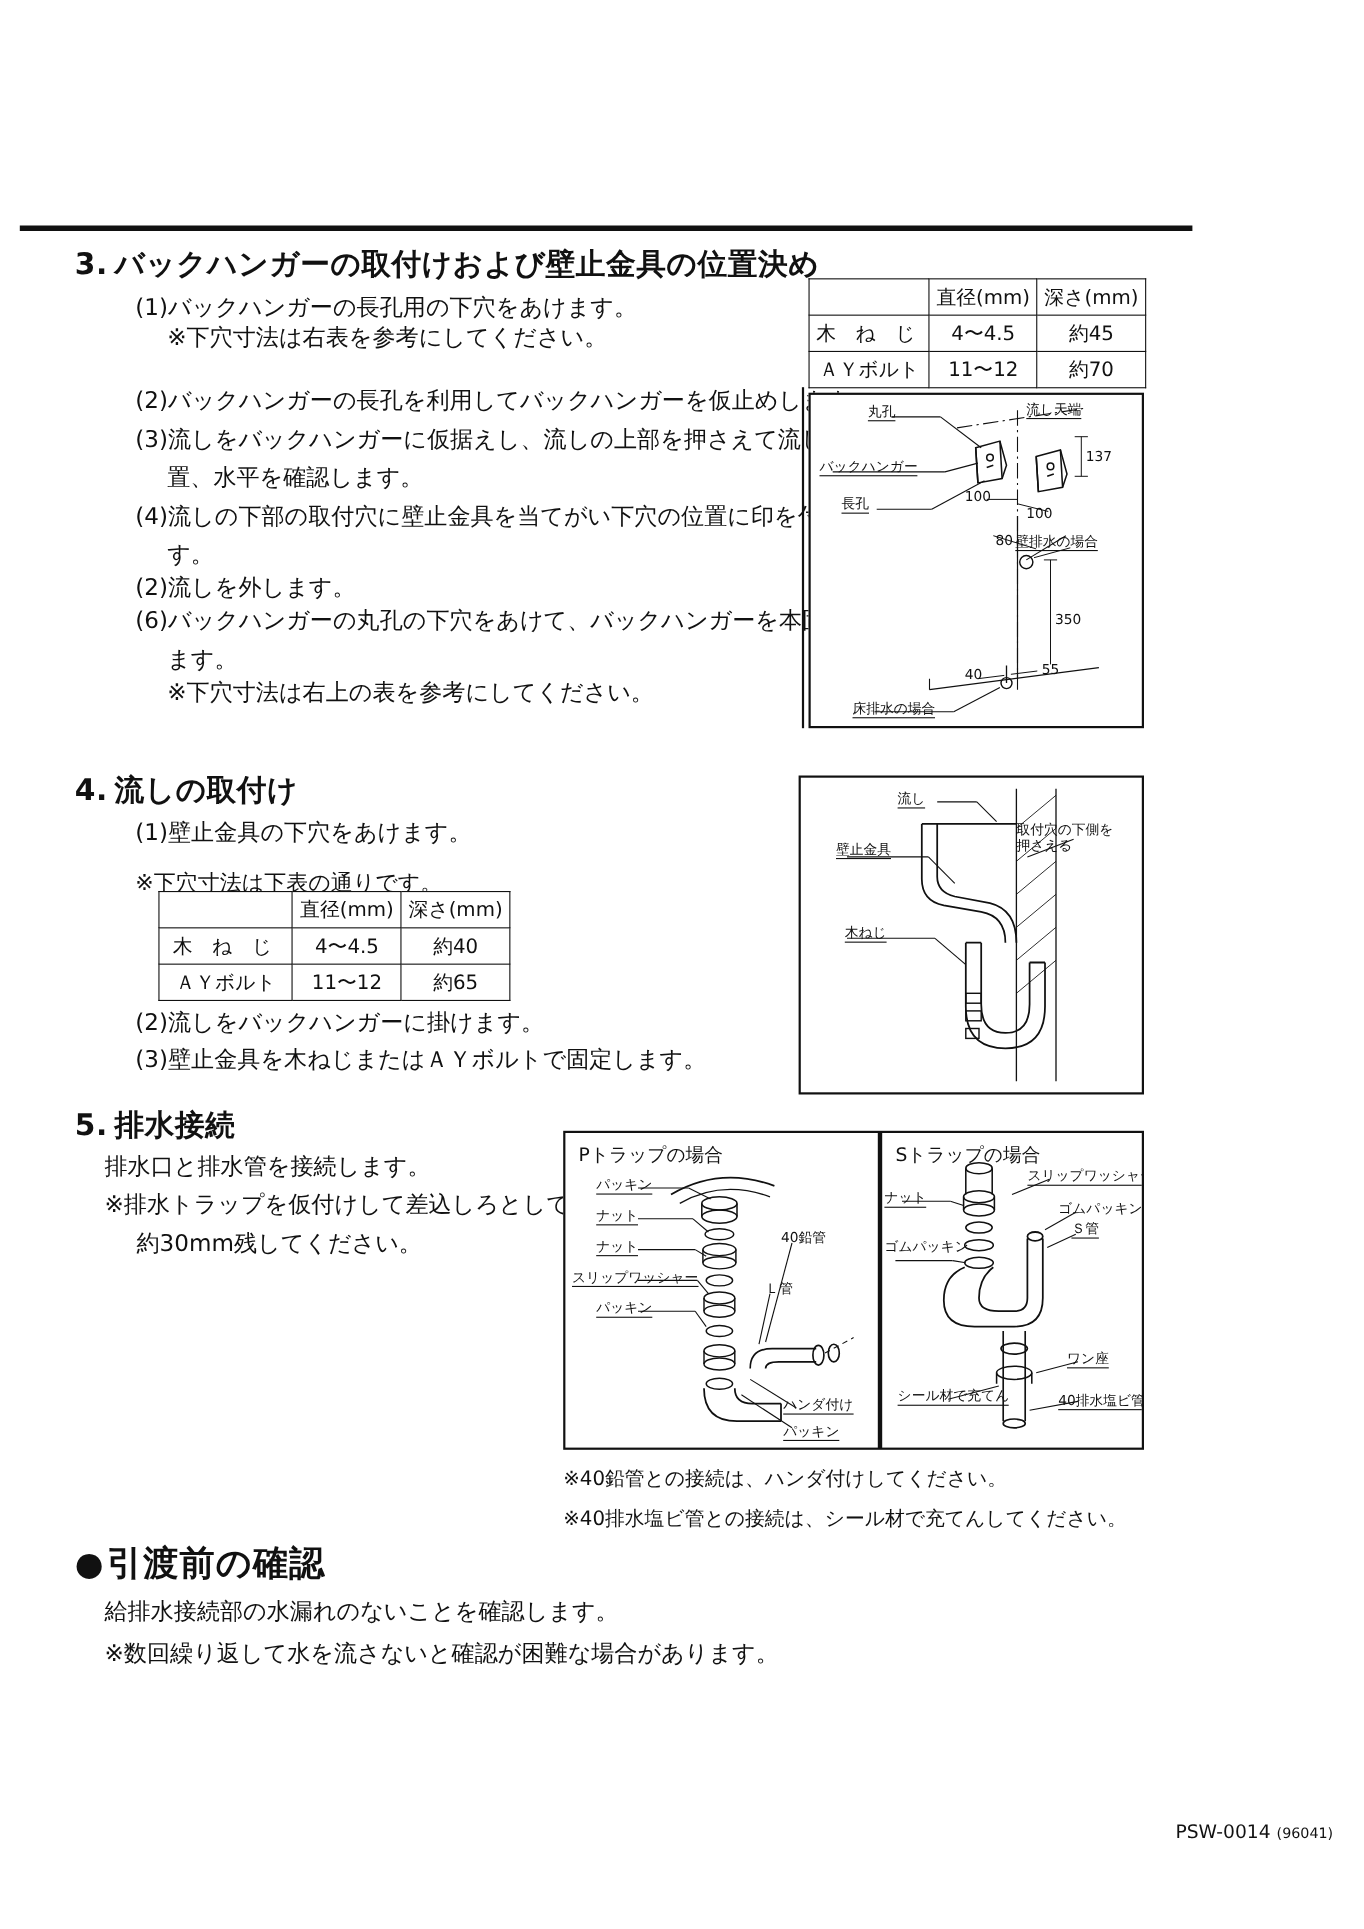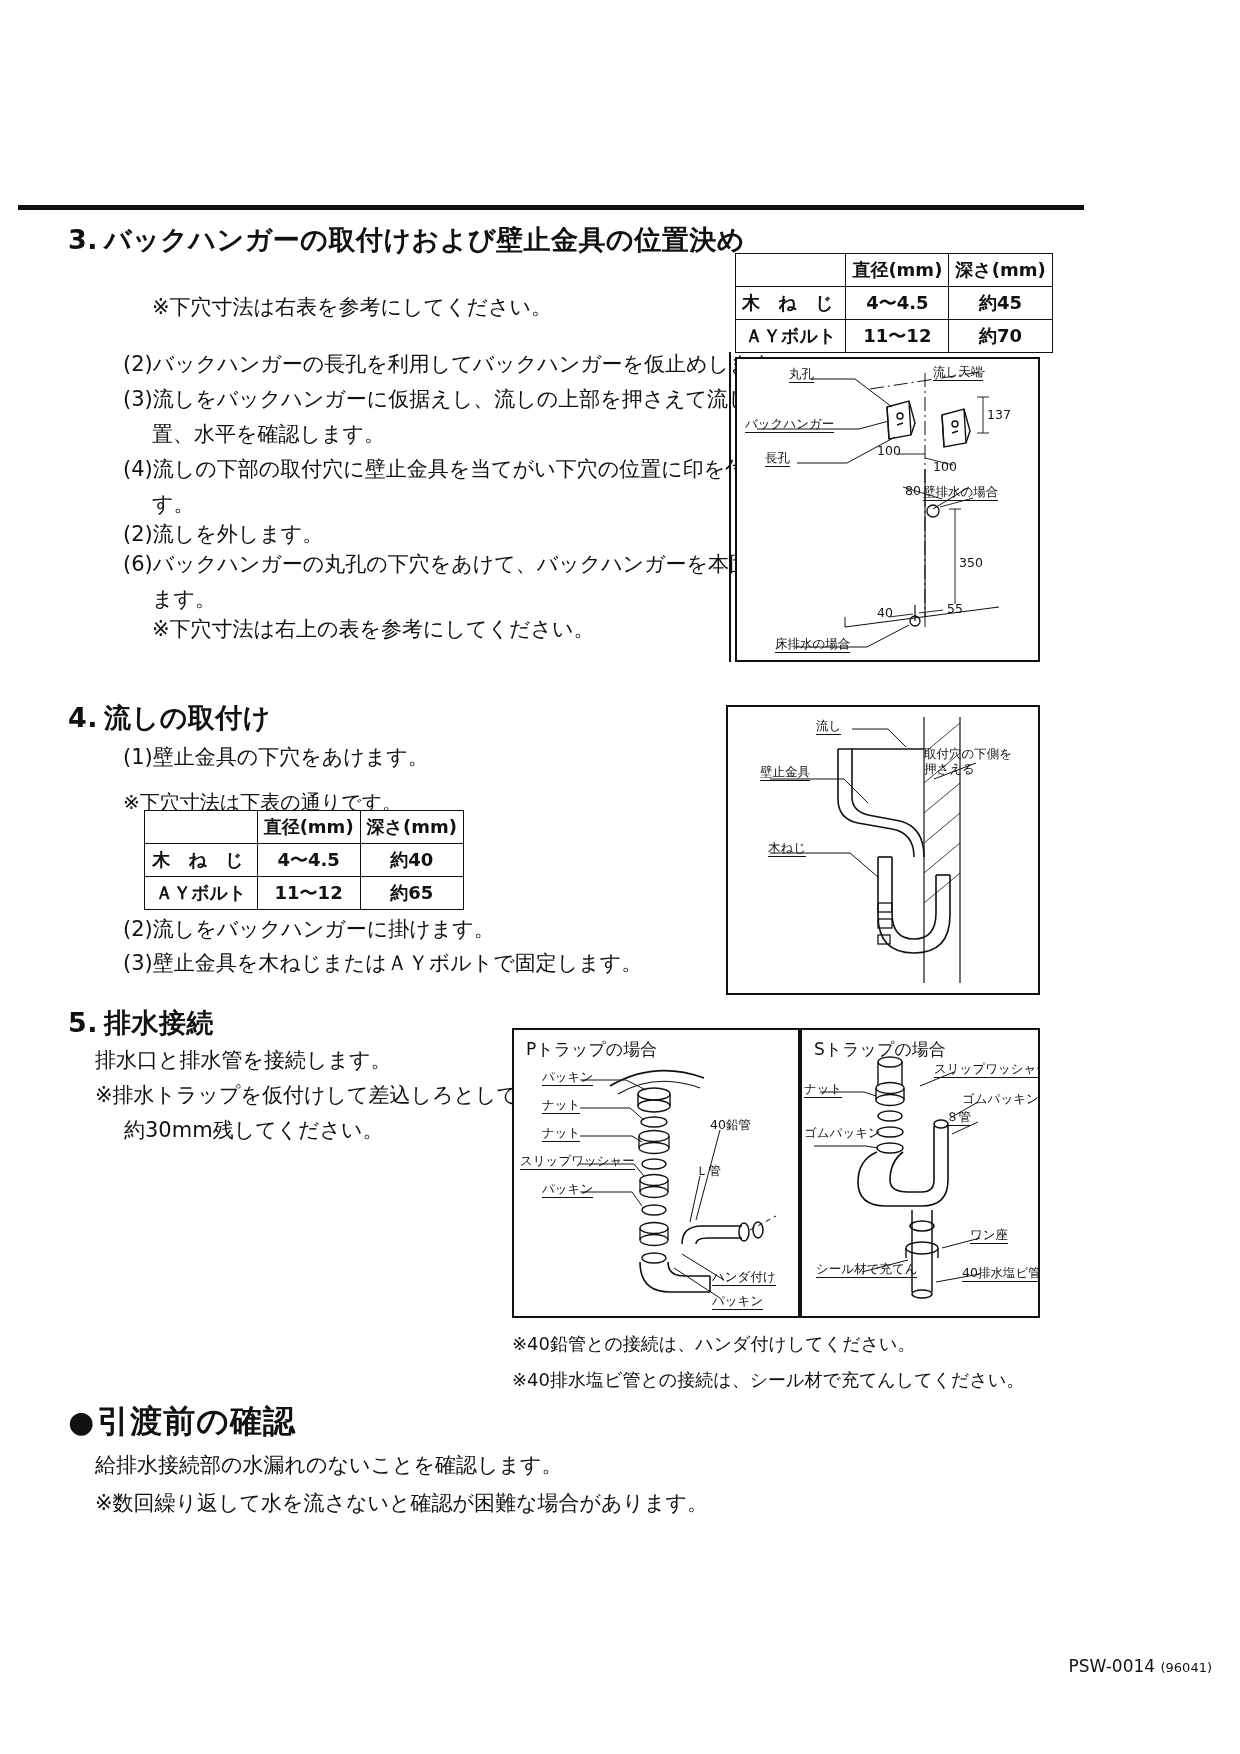--- a/index.html
+++ b/index.html
@@ -44,21 +44,21 @@
   table.dim {
     position:absolute;
     border-collapse:collapse;
     font-size:18px;
     background:#fff;
   }
   table.dim td, table.dim th {
     border:1.5px solid #111;
     padding:4px 6px;
     text-align:center;
-    font-weight:bold;
+    font-weight:normal;
     white-space:nowrap;
   }
   table.dim .lbl { letter-spacing:6px; }
   table.dim .lbl2 { letter-spacing:0px; }
 
   
   .figbox {
     position:absolute;
     border:2px solid #111;
     background:#fff;
@@ -90,20 +90,21 @@
 <body>
 
 <div class="page">
 
   <div class="toprule"></div>
 
   <div class="sec-head" style="left:68px; top:222px;">
     <span class="num">3.</span><span>バックハンガーの取付けおよび壁止金具の位置決め</span>
   </div>
 
+  <div class="ln" style="left:123px; top:262px;">(1)バックハンガーの長孔用の下穴をあけます。</div>
   <div class="ln" style="left:152px; top:290px;">※下穴寸法は右表を参考にしてください。</div>
   <div class="ln" style="left:123px; top:347px;">(2)バックハンガーの長孔を利用してバックハンガーを仮止めします。</div>
   <div class="ln" style="left:123px; top:382px;">(3)流しをバックハンガーに仮据えし、流しの上部を押さえて流しの位</div>
   <div class="ln" style="left:152px; top:417px;">置、水平を確認します。</div>
   <div class="ln" style="left:123px; top:452px;">(4)流しの下部の取付穴に壁止金具を当てがい下穴の位置に印を付けま</div>
   <div class="ln" style="left:152px; top:487px;">す。</div>
   <div class="ln" style="left:123px; top:517px;">(2)流しを外します。</div>
   <div class="ln" style="left:123px; top:547px;">(6)バックハンガーの丸孔の下穴をあけて、バックハンガーを本固定し</div>
   <div class="ln" style="left:152px; top:582px;">ます。</div>
   <div class="ln" style="left:152px; top:612px;">※下穴寸法は右上の表を参考にしてください。</div>
@@ -414,21 +415,21 @@
         <line x1="176" y1="92" x2="150" y2="104"></line>
         <line x1="178" y1="208" x2="140" y2="218"></line>
         <line x1="178" y1="244" x2="134" y2="252"></line>
         <line x1="60" y1="242" x2="106" y2="230"></line>
       </g>
     </svg>
 
     <div class="flbl u" style="left:2px; top:52px;">ナット</div>
     <div class="flbl u" style="left:132px; top:32px;">スリップワッシャー</div>
     <div class="flbl" style="left:160px; top:62px;">ゴムパッキン</div>
-    <div class="flbl u" style="left:144px; top:80px;">Ｓ管</div>
+    <div class="flbl u" style="left:172px; top:80px;">Ｓ管</div>
     <div class="flbl" style="left:2px; top:96px;">ゴムパッキン</div>
     <div class="flbl u" style="left:168px; top:198px;">ワン座</div>
     <div class="flbl u" style="left:14px; top:232px;">シール材で充てん</div>
     <div class="flbl u" style="left:160px; top:236px;">40排水塩ビ管</div>
   </div>
 
   <div class="note" style="left:512px; top:1332px;">※40鉛管との接続は、ハンダ付けしてください。</div>
   <div class="note" style="left:512px; top:1368px;">※40排水塩ビ管との接続は、シール材で充てんしてください。</div>
 
   <div class="big-head" style="left:68px; top:1400px;">

